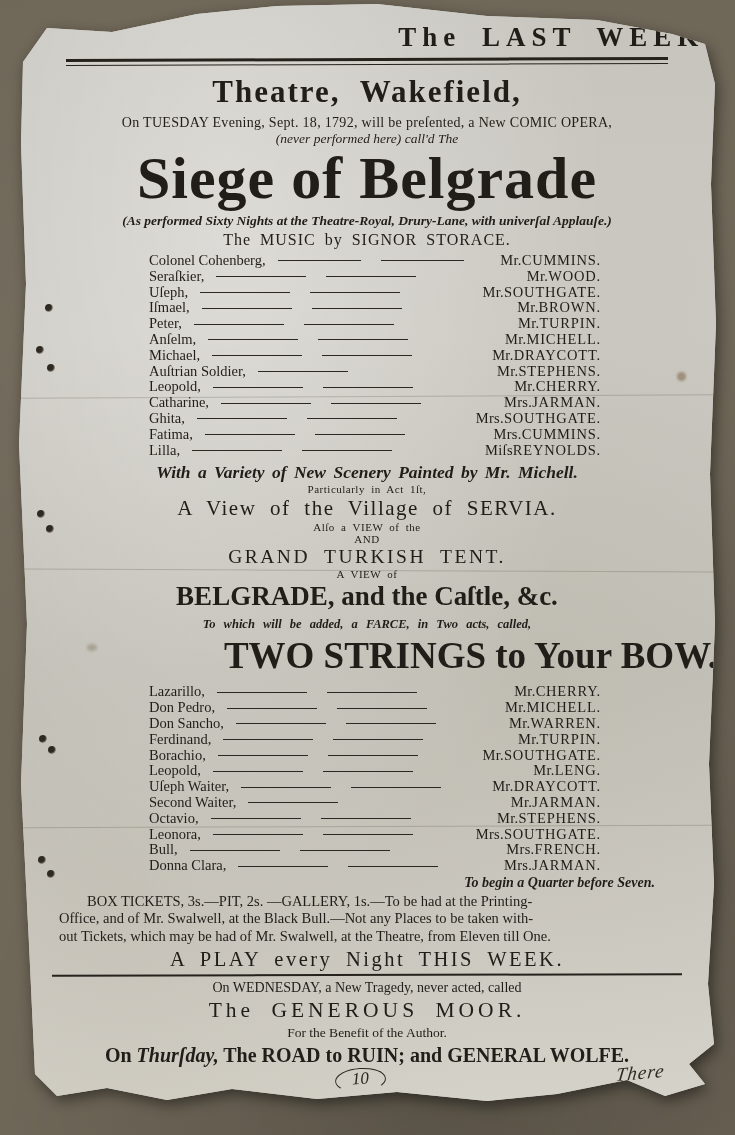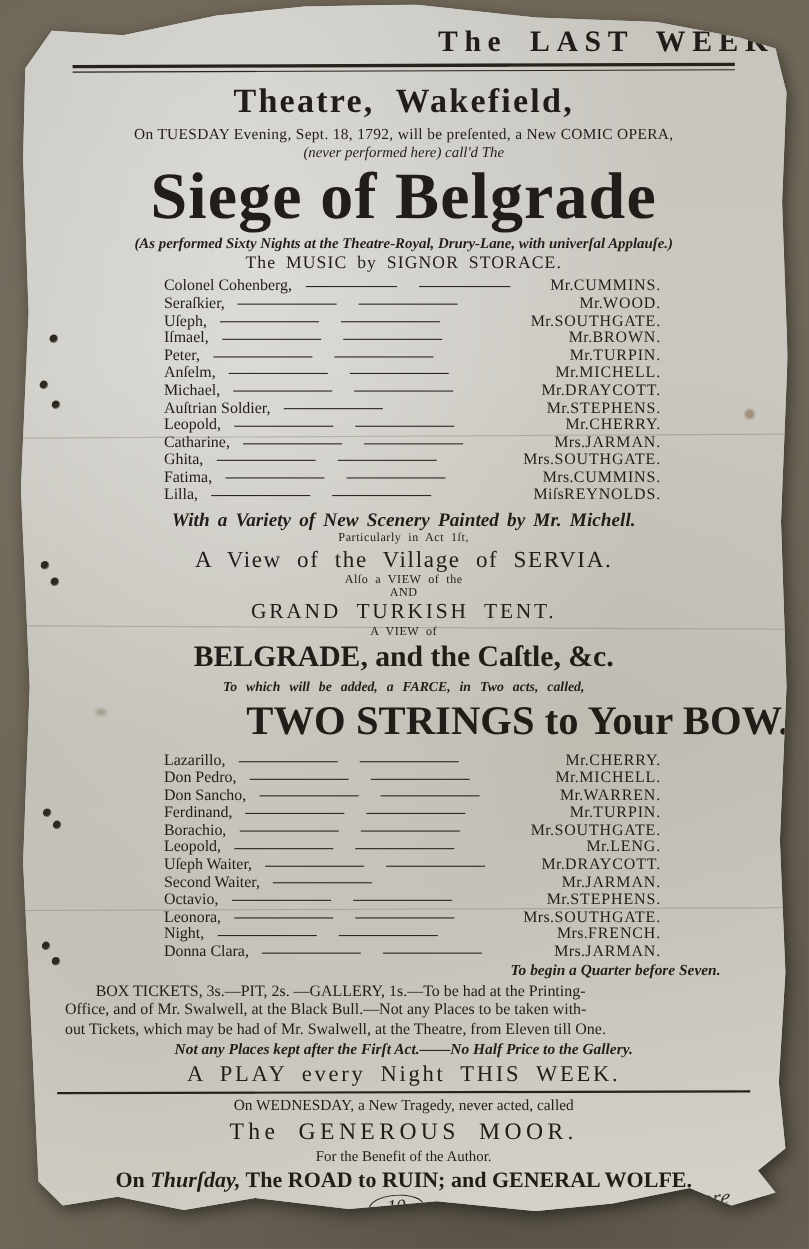--- a/index.html
+++ b/index.html
@@ -328,21 +328,21 @@
       <div class="cast-row">
             <span class="role">Leonora,</span>
             <span class="dashes">
               <i></i>
               <i></i>
             </span>
             <span class="prefix">Mrs.</span>
             <span class="actor">SOUTHGATE.</span>
           </div>
       <div class="cast-row">
-            <span class="role">Night,</span>
+            <span class="role">Bull,</span>
             <span class="dashes">
               <i></i>
               <i></i>
             </span>
             <span class="prefix">Mrs.</span>
             <span class="actor">FRENCH.</span>
           </div>
       <div class="cast-row">
             <span class="role">Donna Clara,</span>
             <span class="dashes">
@@ -354,21 +354,20 @@
           </div>
     </div>
 
     <div class="begin">To begin a Quarter before Seven.</div>
 
     <div class="tickets">
       <div class="t1">BOX TICKETS, 3s.—PIT, 2s. —GALLERY, 1s.—To be had at the Printing-</div>
       <div>Office, and of Mr. Swalwell, at the Black Bull.—Not any Places to be taken with-</div>
       <div>out Tickets, which may be had of Mr. Swalwell, at the Theatre, from Eleven till One.</div>
     </div>
-    <div class="note">Not any Places kept after the Firſt Act.——No Half Price to the Gallery.</div>
     <div class="playweek">A PLAY every Night THIS WEEK.</div>
     <div class="rule-single"></div>
 
     <div class="wed-line">On WEDNESDAY, a New Tragedy, never acted, called</div>
     <div class="wed-title">The GENEROUS MOOR.</div>
     <div class="benefit">For the Benefit of the Author.</div>
     <div class="thursday"><span>On </span><span class="ital">Thurſday,</span><span> The ROAD to RUIN; and GENERAL WOLFE.</span></div>
 
     <div class="annot-row">
       <span class="circled-num">10</span>

